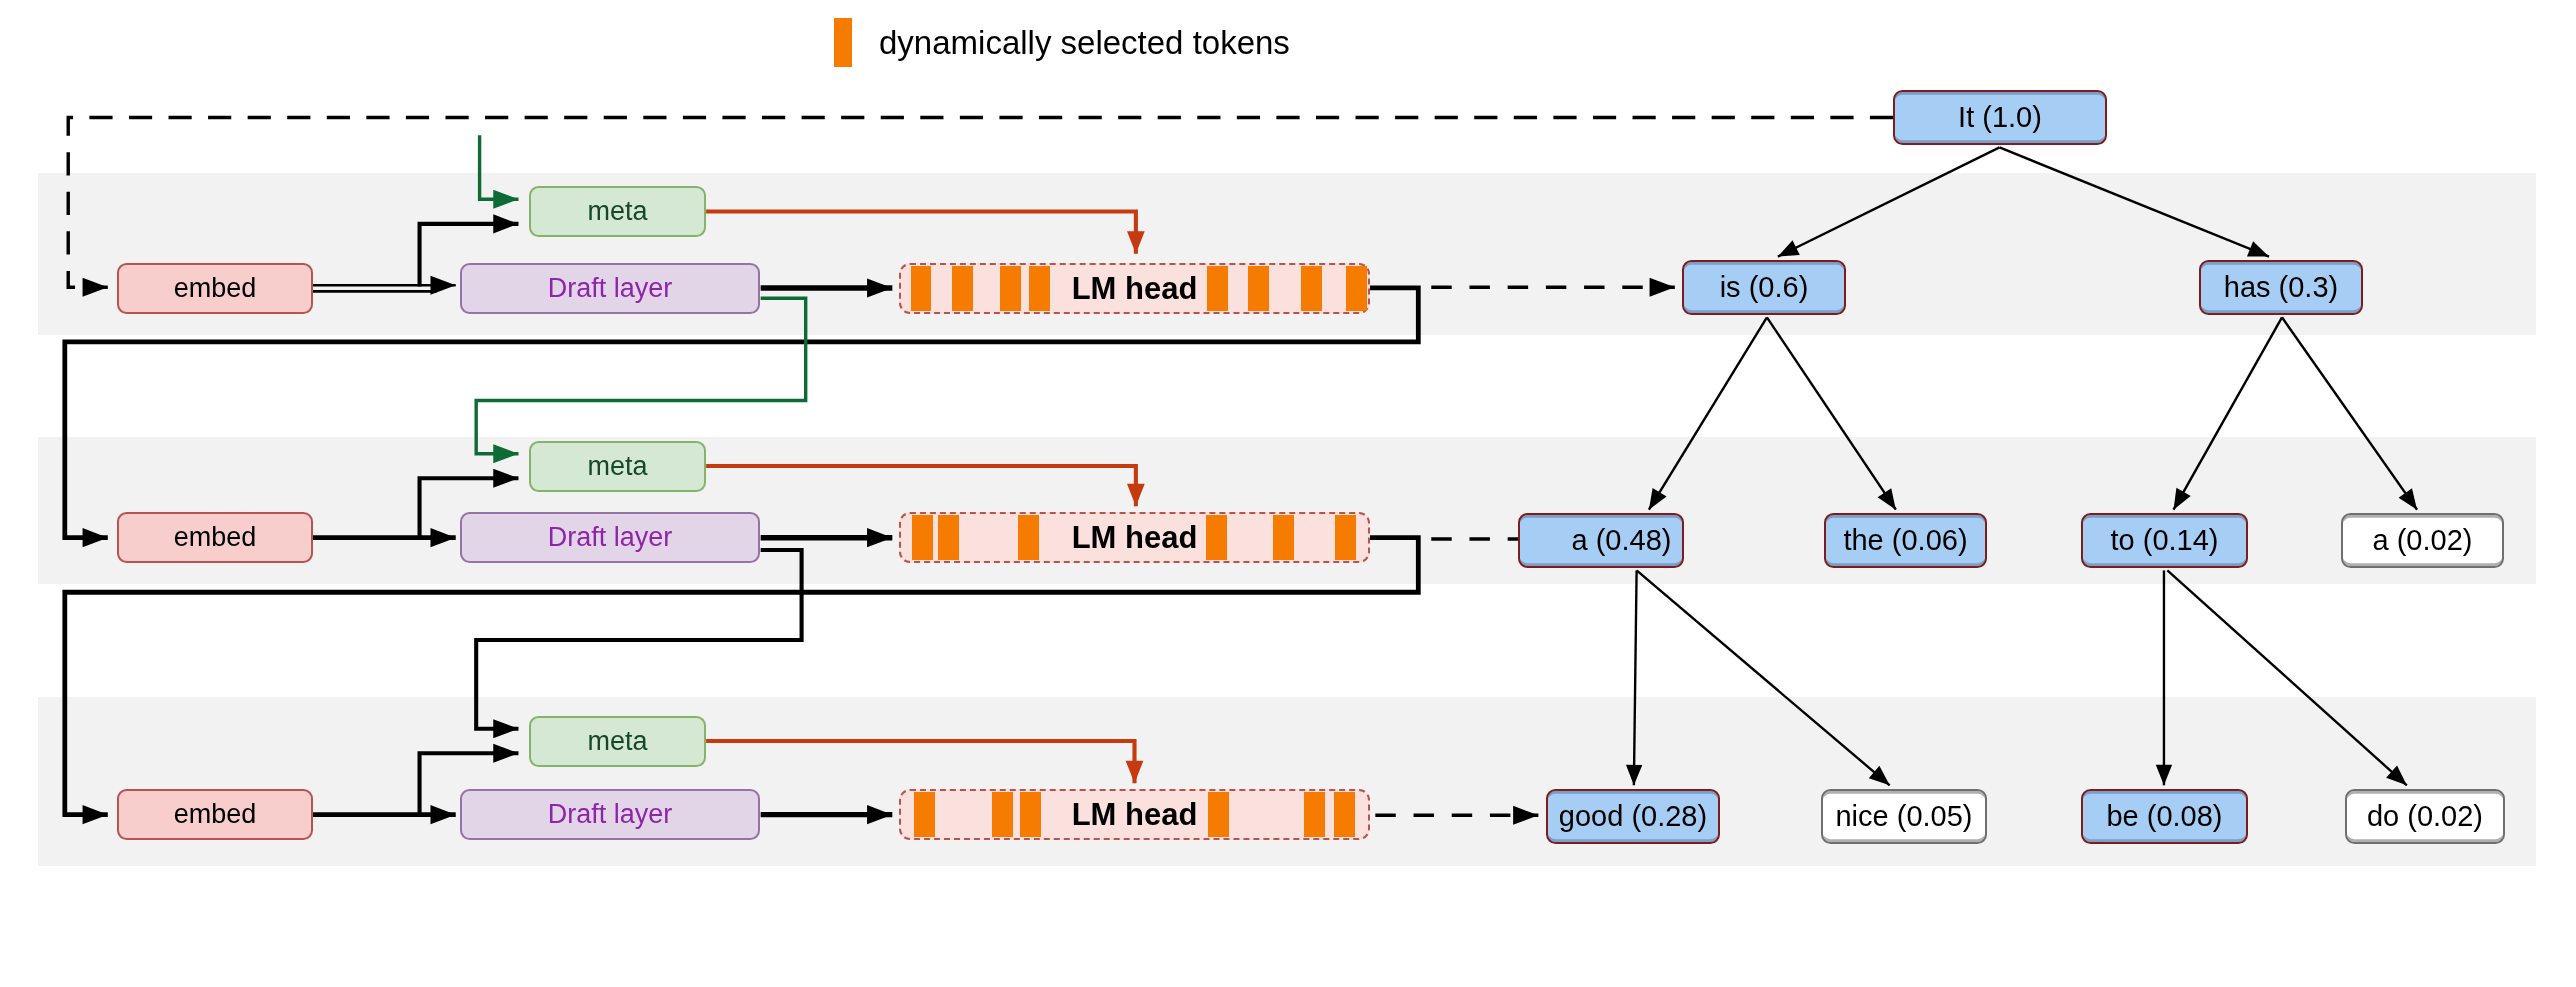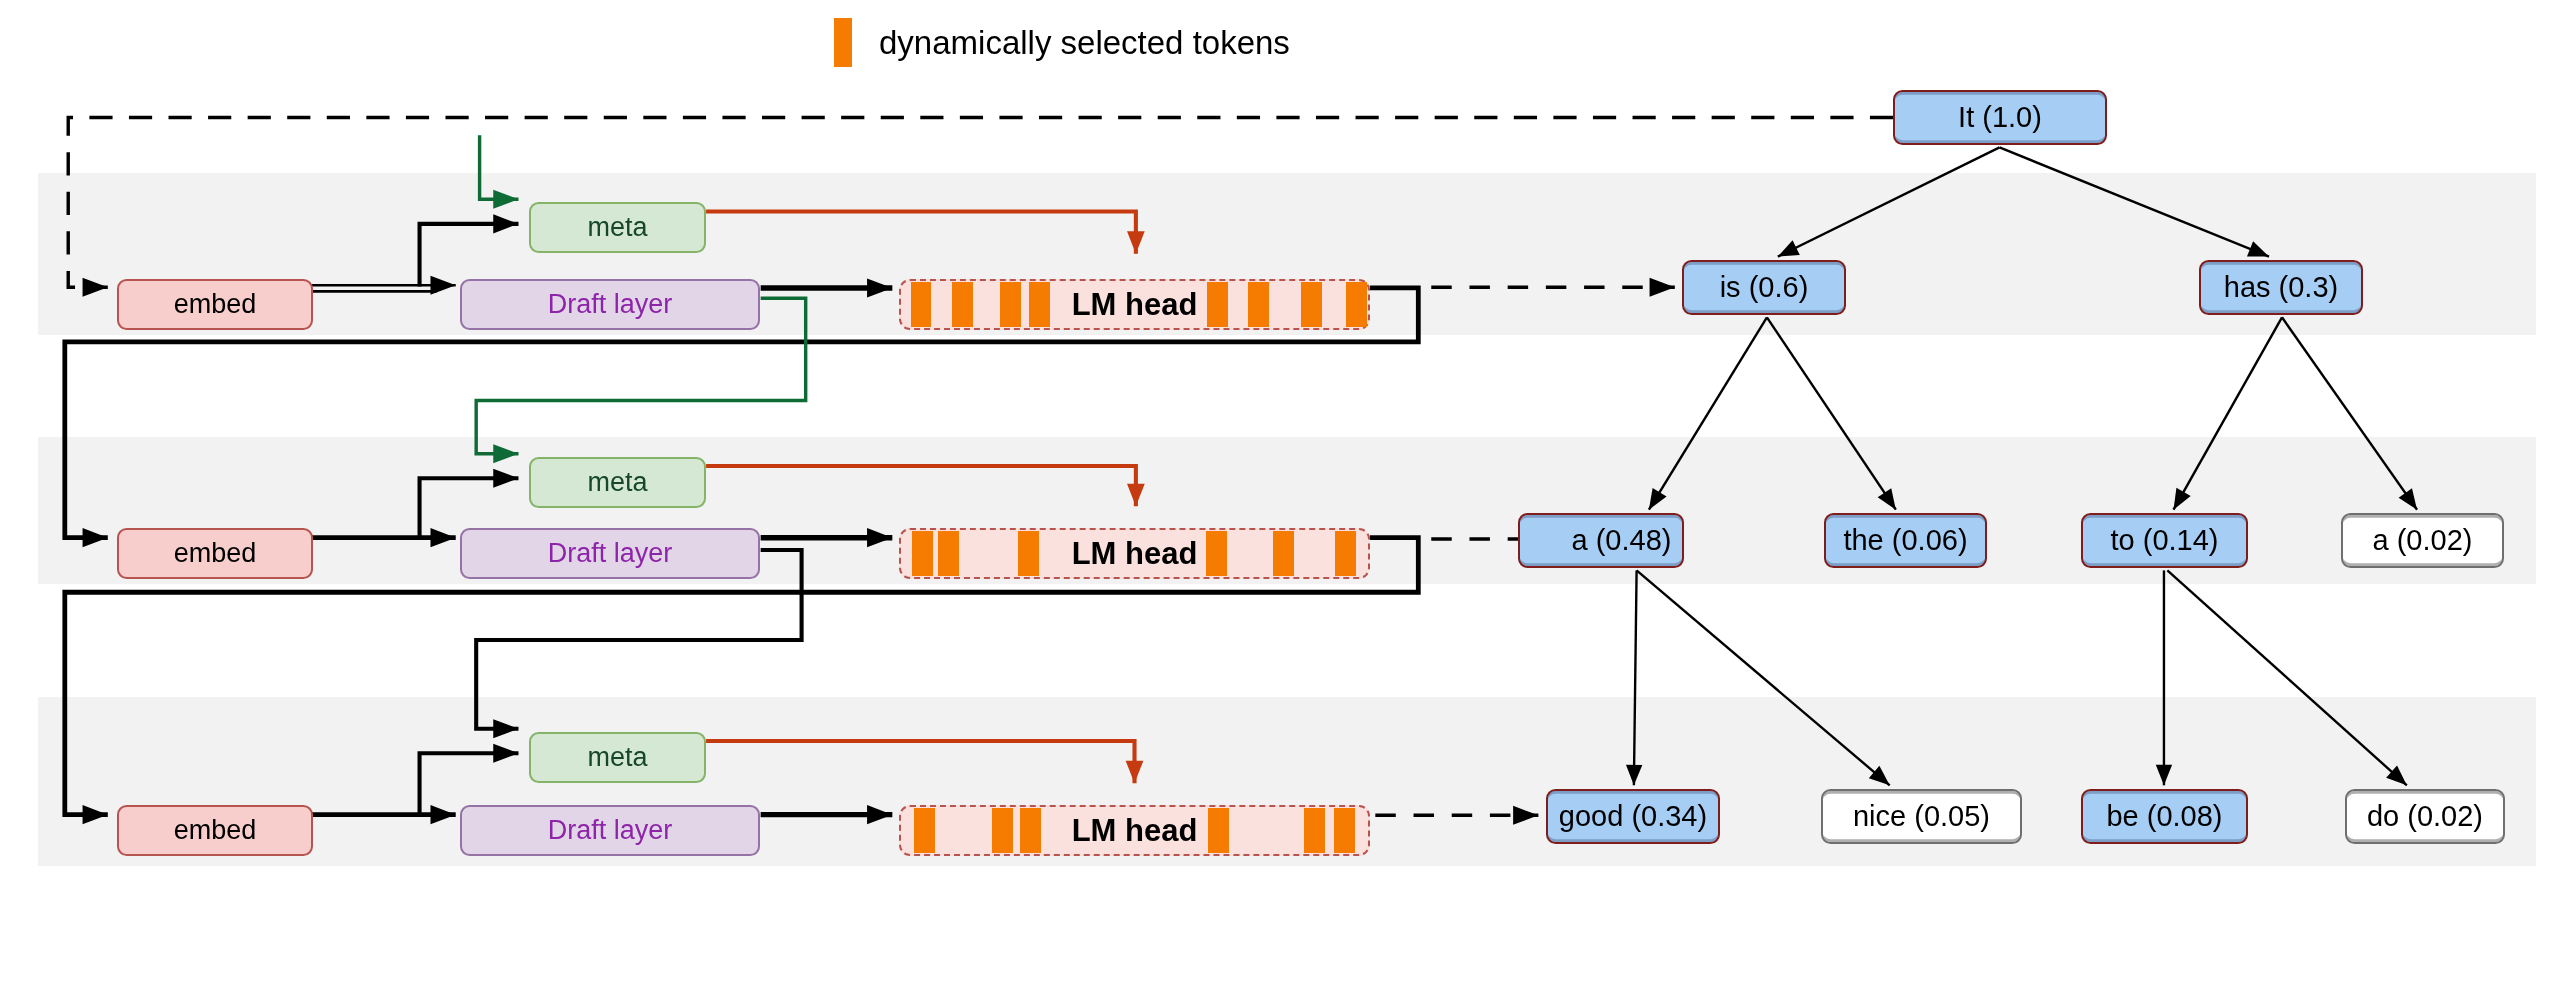--- a/index.html
+++ b/index.html
@@ -8,21 +8,21 @@
     font-family:"Liberation Sans",sans-serif;overflow:hidden;
   }
   .band{position:absolute;left:38px;width:2498px;background:#f2f2f2;z-index:1;}
   .band1{top:173px;height:162px;}
   .band2{top:437px;height:147px;}
   .band3{top:697px;height:169px;}
   svg.wires{position:absolute;left:0;top:0;z-index:2;}
   .box{
     position:absolute;z-index:3;box-sizing:border-box;border-radius:9.6px;
     display:flex;align-items:center;justify-content:center;
-    font-size:27px;color:#000;text-align:center;margin-top:16px;
+    font-size:27px;color:#000;text-align:center;
   }
   .embed{left:117px;width:196px;height:51px;background:#f8cecc;border:2.7px solid #b85450;}
   .meta{left:529px;width:177px;height:51px;background:#d5e8d4;border:2.7px solid #85b368;color:#17472b;}
   .draft{left:460px;width:300px;height:51px;background:#e1d5e7;border:2.7px solid #9673a6;color:#8e24aa;}
   .lmhead{
     left:899px;width:471px;height:51px;background:#fbe1dd;
     border:2.7px dashed #b85450;border-radius:11px;font-weight:bold;
   }
   .lmhead .stripe{
     position:absolute;top:1.4px;bottom:1.4px;width:20.5px;background:#f57c00;z-index:1;
@@ -162,19 +162,19 @@
   <div class="node sel" style="left:1893px;top:90px;width:214px;">It (1.0)</div>
 
   <div class="node sel" style="left:1682px;top:260px;width:164px;">is (0.6)</div>
   <div class="node sel" style="left:2199px;top:260px;width:164px;">has (0.3)</div>
 
   <div class="node sel" style="left:1518px;top:513px;width:166px;padding-left:41px;">a (0.48)</div>
   <div class="node sel" style="left:1824px;top:513px;width:163px;">the (0.06)</div>
   <div class="node sel" style="left:2081px;top:513px;width:167px;">to (0.14)</div>
   <div class="node unsel" style="left:2341px;top:513px;width:163px;">a (0.02)</div>
 
-  <div class="node sel" style="left:1546px;top:789px;width:174px;">good (0.34)</div>
-  <div class="node unsel" style="left:1821px;top:789px;width:201px;">nice (0.05)</div>
+  <div class="node sel" style="left:1546px;top:789px;width:174px;">good (0.28)</div>
+  <div class="node unsel" style="left:1821px;top:789px;width:166px;">nice (0.05)</div>
   <div class="node sel" style="left:2081px;top:789px;width:167px;">be (0.08)</div>
   <div class="node unsel" style="left:2345px;top:789px;width:160px;">do (0.02)</div>
 
 </div>
 
 
 </body></html>

